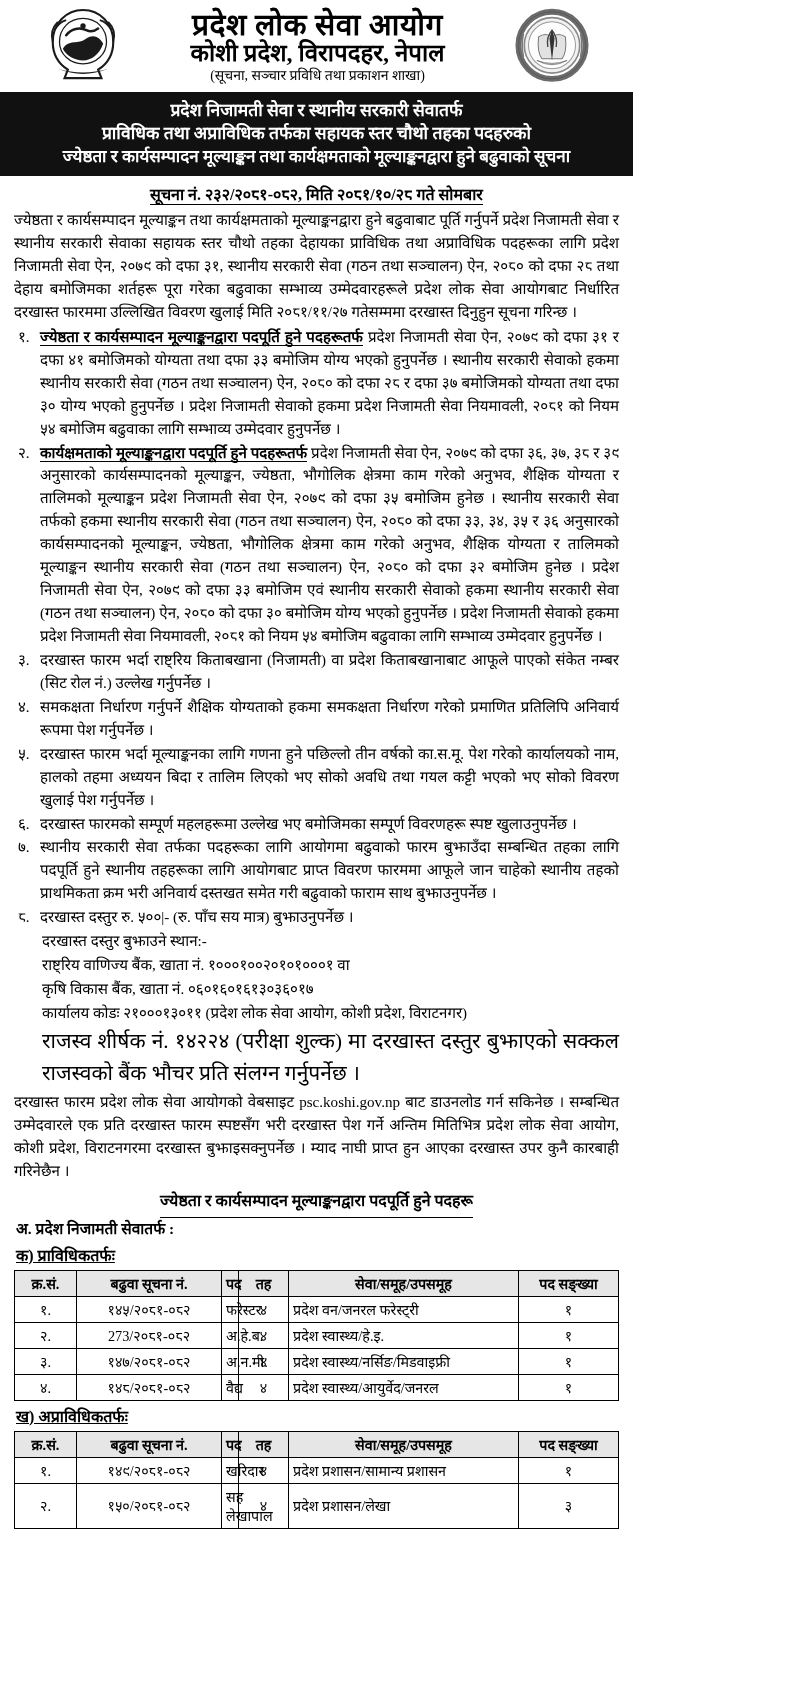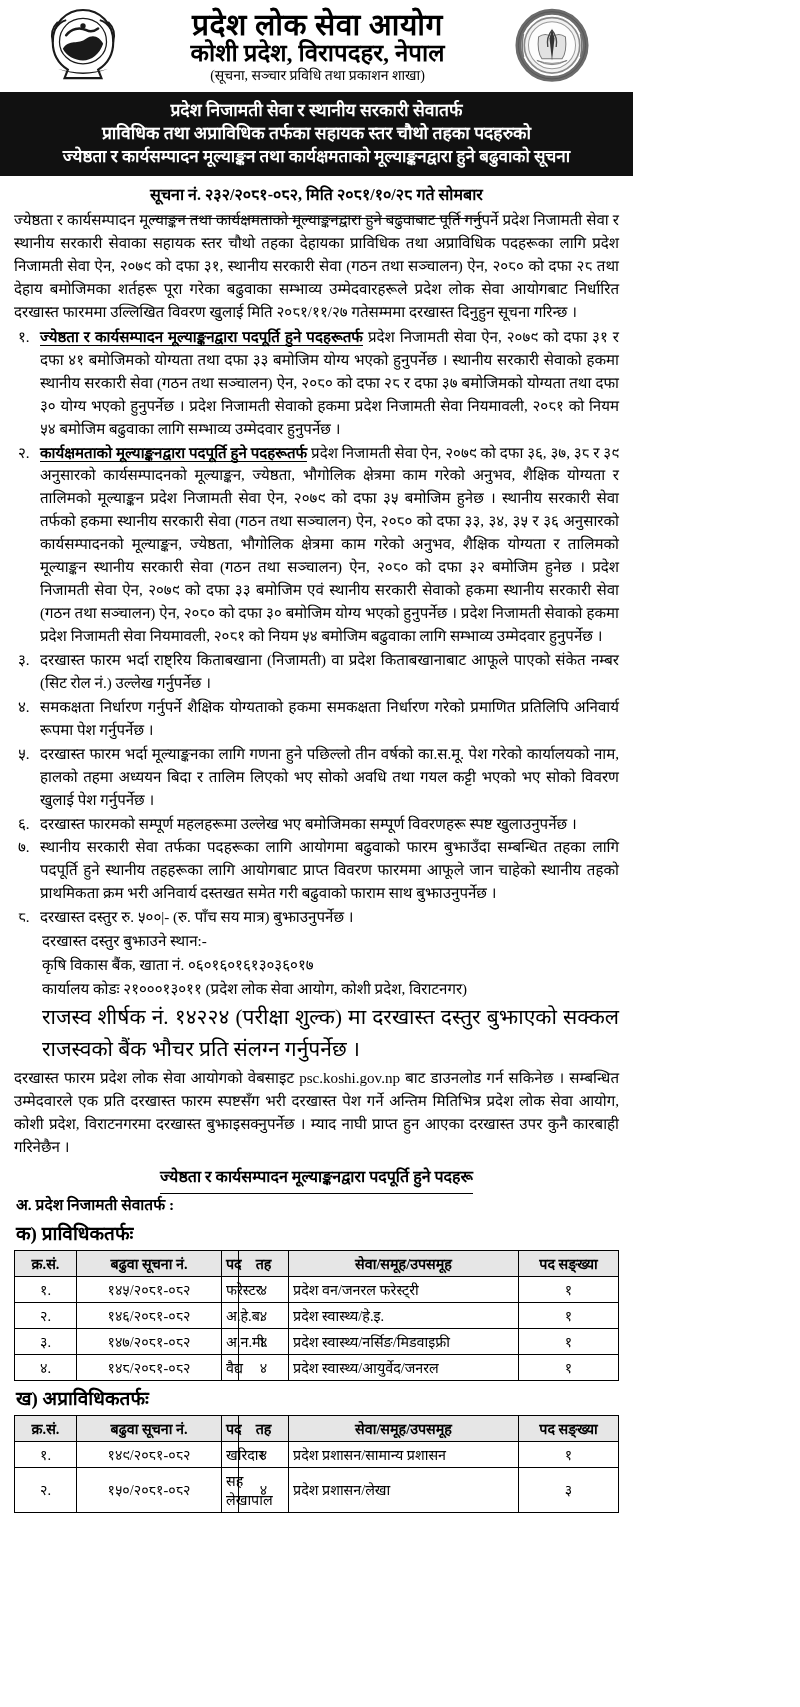--- a/index.html
+++ b/index.html
@@ -83,21 +83,21 @@
     box-sizing:border-box;
   }
   .notice-no{
     text-align:center;
     font-size:16px;
     font-weight:bold;
     margin:7px 0 4px 0;
   }
   .notice-no span{
     border-bottom:1.5px solid #000;
-    padding-bottom:15px;
+    padding-bottom:1px;
   }
   p.para{
     margin:0 0 2px 0;
     font-size:15.1px;
     line-height:1.52;
     text-align:justify;
     text-justify:inter-word;
   }
 
   ol.items{
@@ -150,23 +150,24 @@
   .section-title span{
     border-bottom:1.5px solid #000;
     padding-bottom:8px;
   }
   .grp-title{
     font-size:15.5px;
     font-weight:bold;
     margin:4px 0 5px 2px;
   }
   .sub-title{
-    font-size:19px;
+    font-size:16px;
     font-weight:bold;
     margin:3px 0 4px 2px;
+    text-decoration:underline;
   }
 
   table.posts{
     width:100%;
     border-collapse:collapse;
     table-layout:fixed;
     margin-bottom:4px;
   }
   table.posts th,table.posts td{
     border:1.2px solid #000;
@@ -289,20 +290,21 @@
       </li>
 
       <li>
         <div class="li-num">८.</div>
         <div class="li-body">दरखास्त दस्तुर रु. ५००|- (रु. पाँच सय मात्र) बुझाउनुपर्नेछ ।</div>
       </li>
     </ol>
 
     <div class="bank-block">
       <div>दरखास्त दस्तुर बुझाउने स्थान:-</div>
+      <div>राष्ट्रिय वाणिज्य बैंक, खाता नं. १०००१००२०१०१०००१ वा</div>
       <div>कृषि विकास बैंक, खाता नं. ०६०१६०१६१३०३६०१७</div>
       <div>कार्यालय कोडः २१०००१३०११ (प्रदेश लोक सेवा आयोग, कोशी प्रदेश, विराटनगर)</div>
       <div class="bank-tail">राजस्व शीर्षक नं. १४२२४ (परीक्षा शुल्क) मा दरखास्त दस्तुर बुझाएको सक्कल राजस्वको बैंक भौचर प्रति संलग्न गर्नुपर्नेछ ।</div>
     </div>
 
     <p class="para">दरखास्त फारम प्रदेश लोक सेवा आयोगको वेबसाइट psc.koshi.gov.np बाट डाउनलोड गर्न सकिनेछ । सम्बन्धित उम्मेदवारले एक प्रति दरखास्त फारम स्पष्टसँग भरी दरखास्त पेश गर्ने अन्तिम मितिभित्र प्रदेश लोक सेवा आयोग, कोशी प्रदेश, विराटनगरमा दरखास्त बुझाइसक्नुपर्नेछ । म्याद नाघी प्राप्त हुन आएका दरखास्त उपर कुनै कारबाही गरिनेछैन ।</p>
 
     <div class="section-title">
       <span>ज्येष्ठता र कार्यसम्पादन मूल्याङ्कनद्वारा पदपूर्ति हुने पदहरू</span>
     </div>
@@ -325,21 +327,21 @@
         <tr>
           <td class="c-sn">१.</td>
           <td class="c-no">१४५/२०८१-०८२</td>
           <td class="c-post">फरेस्टर</td>
           <td class="c-tah">४</td>
           <td class="c-svc">प्रदेश वन/जनरल फरेस्ट्री</td>
           <td class="c-cnt">१</td>
         </tr>
         <tr>
           <td class="c-sn">२.</td>
-          <td class="c-no">१४६/२०८१-०८२</td>
+          <td class="c-no">273/२०८१-०८२</td>
           <td class="c-post">अ.हे.ब.</td>
           <td class="c-tah">४</td>
           <td class="c-svc">प्रदेश स्वास्थ्य/हे.इ.</td>
           <td class="c-cnt">१</td>
         </tr>
         <tr>
           <td class="c-sn">३.</td>
           <td class="c-no">१४७/२०८१-०८२</td>
           <td class="c-post">अ.न.मी.</td>
           <td class="c-tah">४</td>

